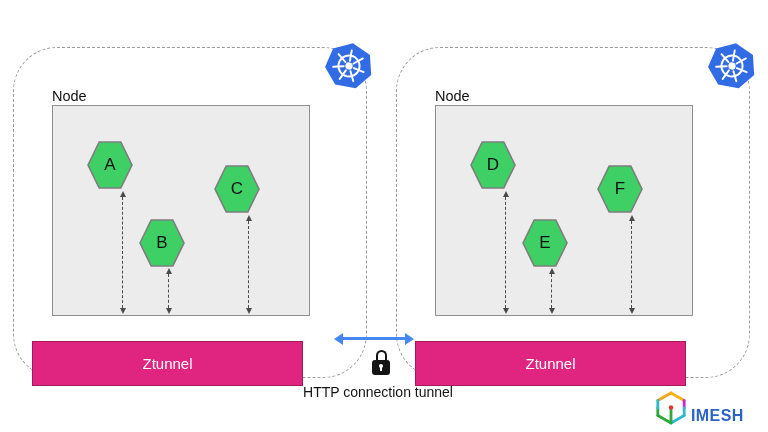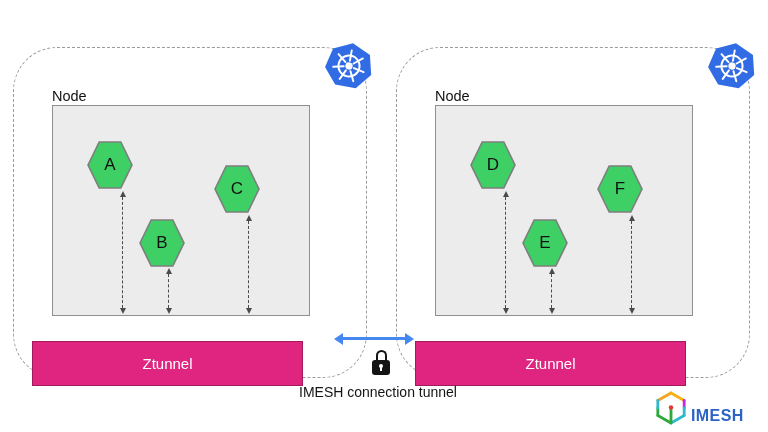--- a/index.html
+++ b/index.html
@@ -205,21 +205,21 @@
     <div class="head-right"></div>
   </div>
 
   <div class="lock">
     <div class="shackle"></div>
     <div class="body"></div>
     <div class="keyhole"></div>
     <div class="keystem"></div>
   </div>
 
-  <div class="caption">IMESH connection tunnel</div>
+  <div class="caption">HTTP connection tunnel</div>
 
   <div class="imesh">
     <svg width="32" height="34" viewBox="0 0 34 36">
       <g fill="none" stroke-width="3" stroke-linecap="round">
         <line x1="17" y1="2" x2="3" y2="10" stroke="#F7A21B"></line>
         <line x1="17" y1="2" x2="31" y2="10" stroke="#F9B013"></line>
         <line x1="31" y1="10" x2="31" y2="18" stroke="#C32BD9"></line>
         <line x1="31" y1="18" x2="31" y2="26" stroke="#2FB9CF"></line>
         <line x1="31" y1="26" x2="17" y2="34" stroke="#2FB9CF"></line>
         <line x1="17" y1="34" x2="3" y2="26" stroke="#2FA83C"></line>

